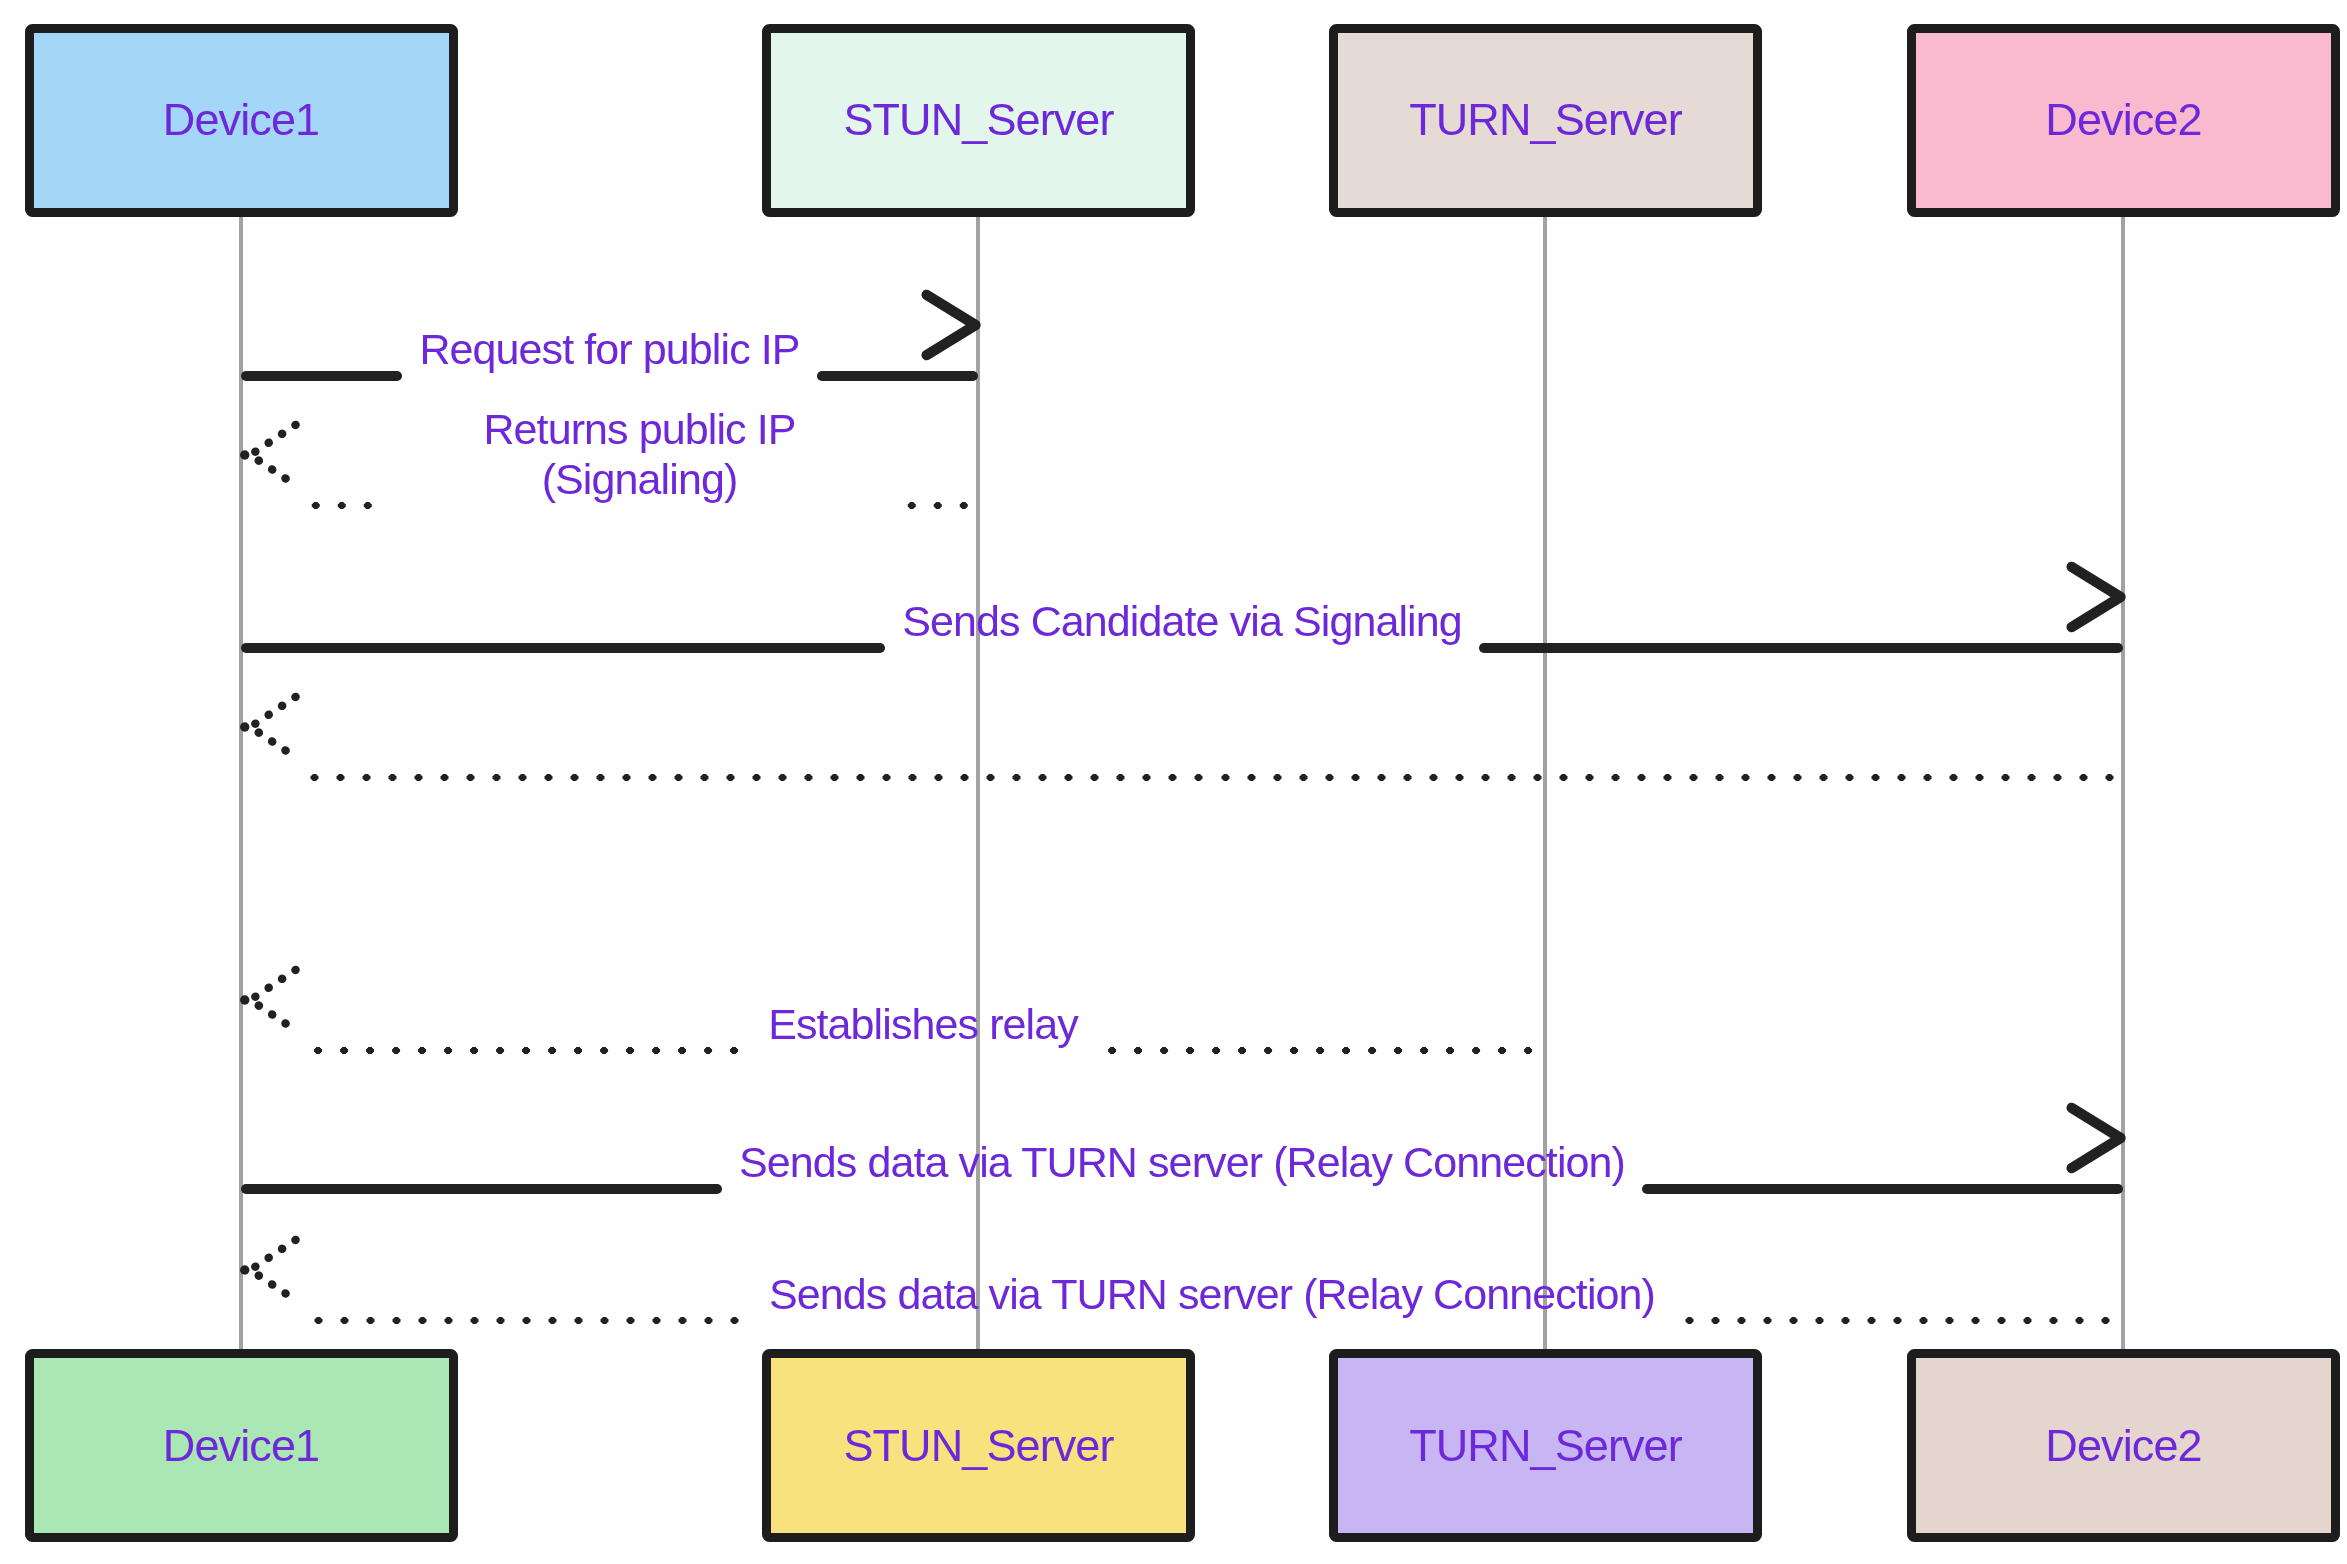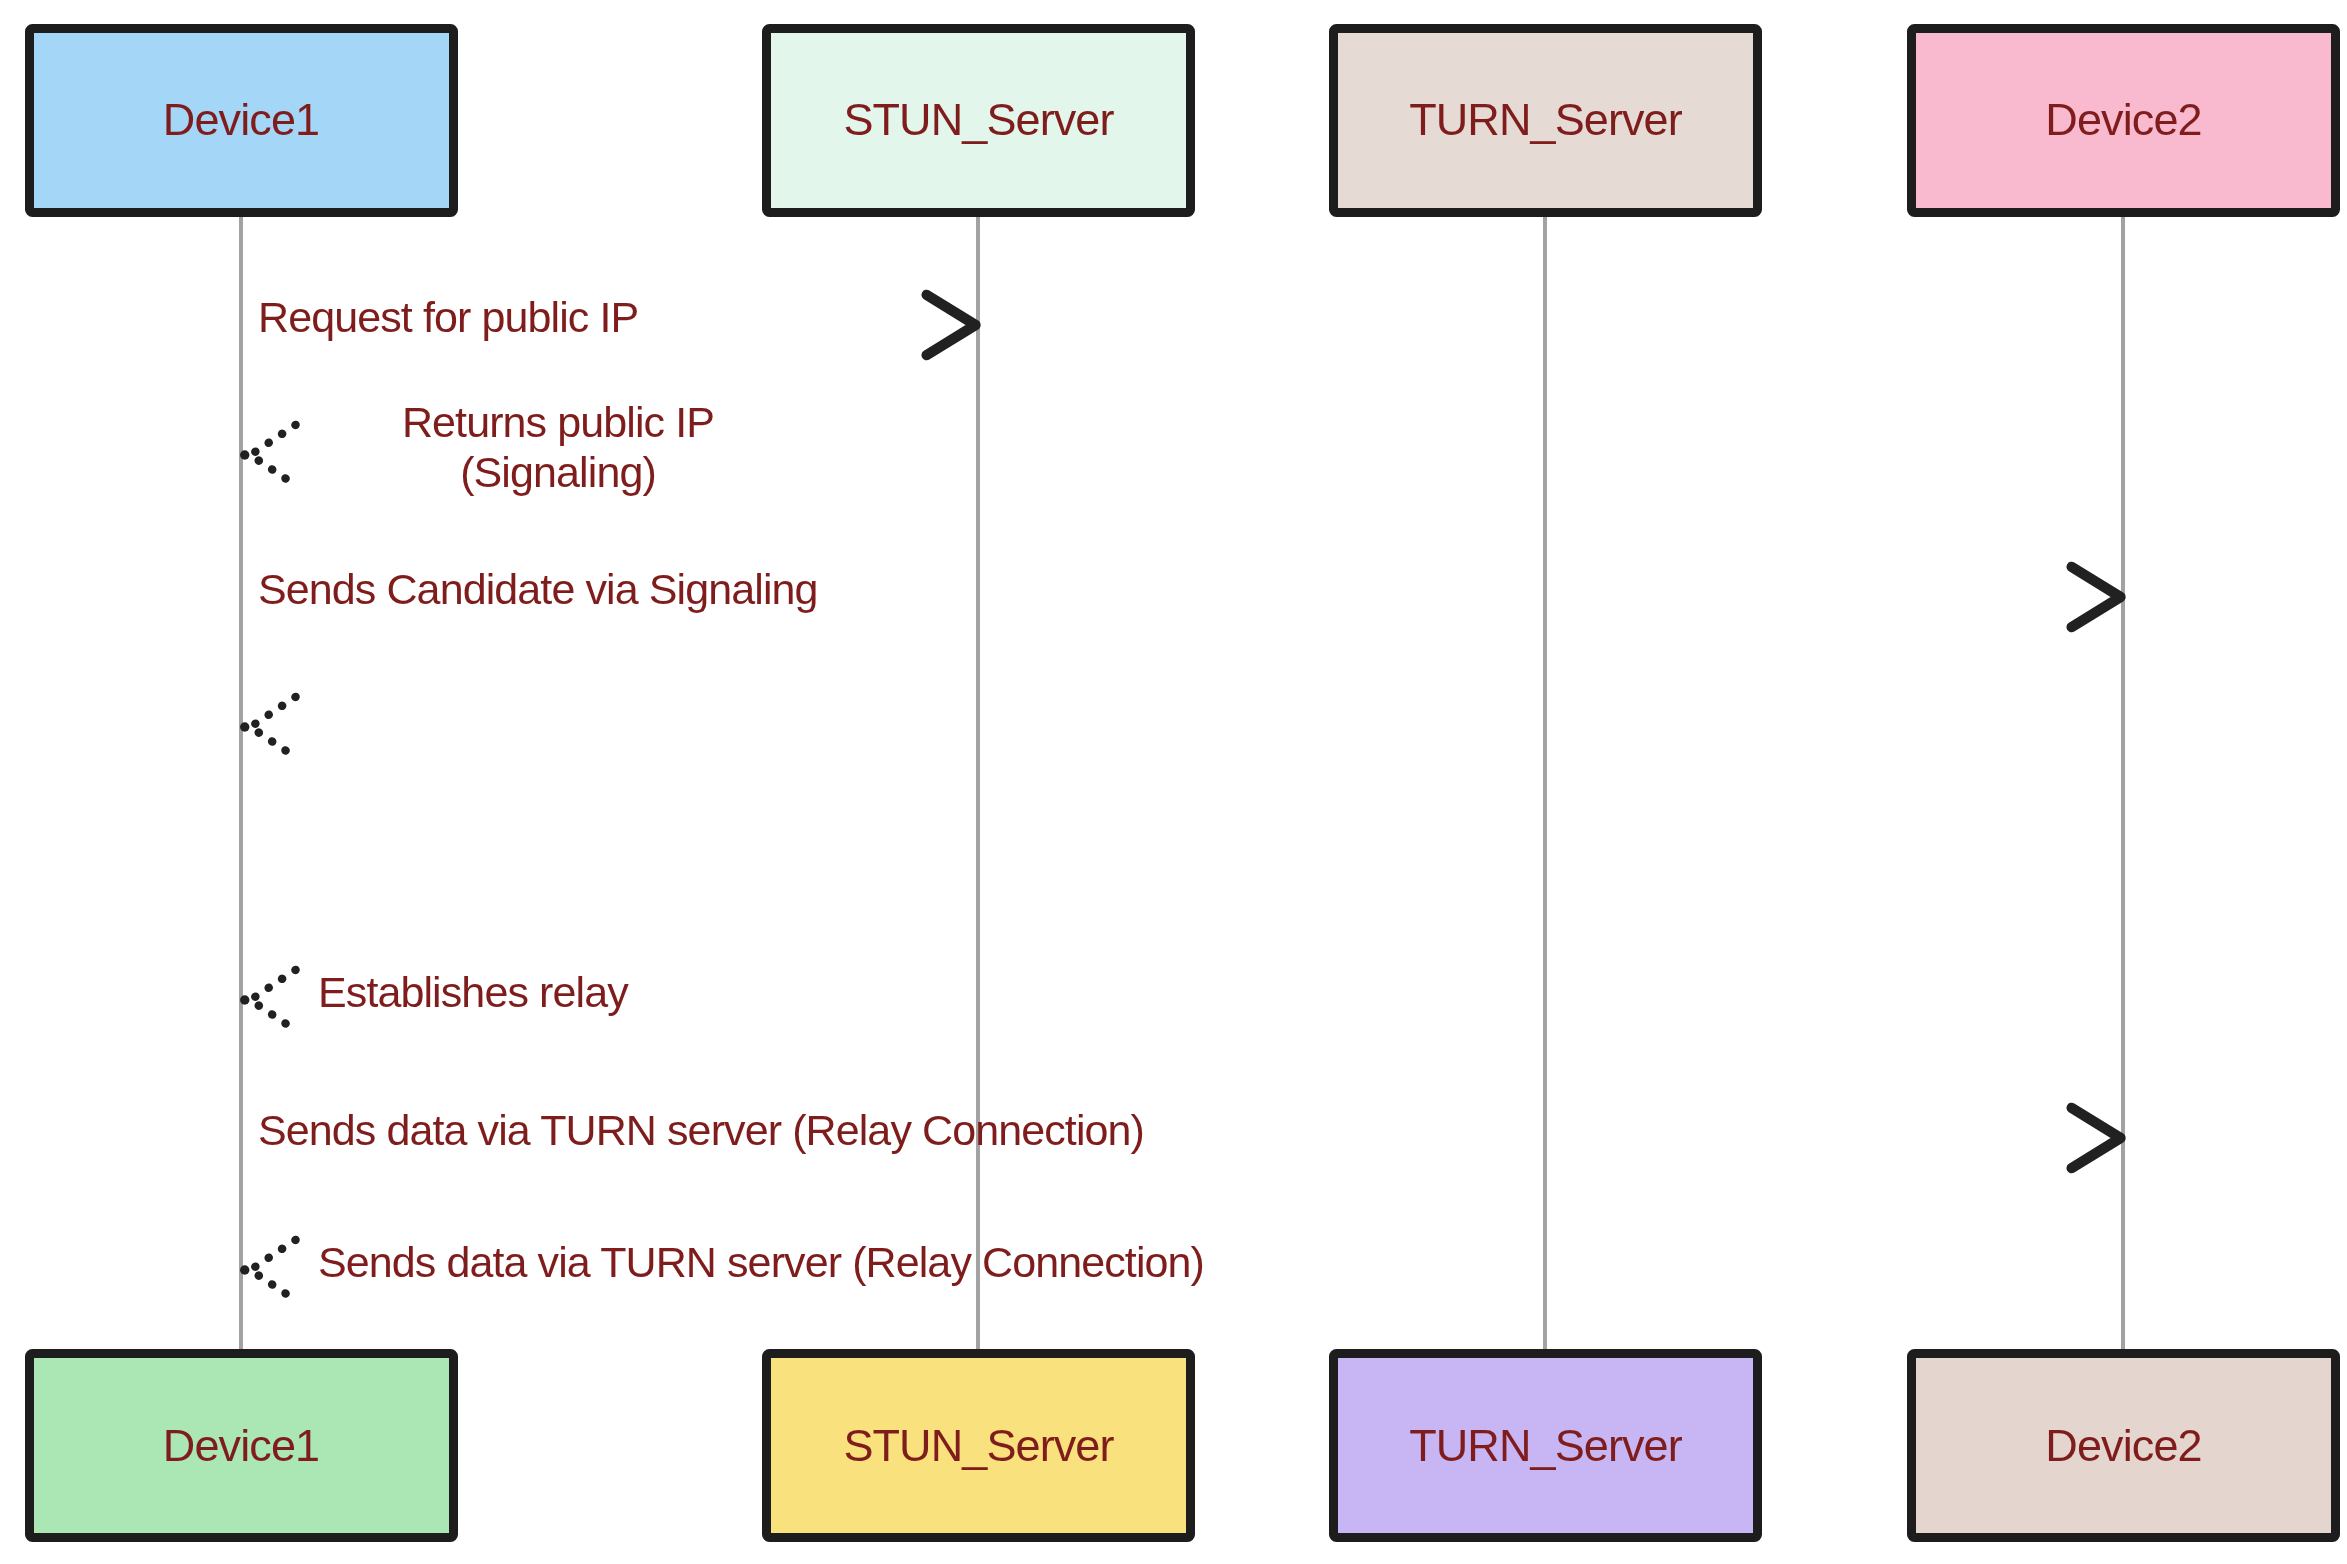--- a/index.html
+++ b/index.html
@@ -3,21 +3,21 @@
 <meta charset="utf-8">
 <style>
   html, body { margin: 0; padding: 0; background: #ffffff; }
   .stage {
     position: relative;
     width: 2347px;
     height: 1565px;
     background: #ffffff;
     overflow: hidden;
     font-family: "Liberation Sans", sans-serif;
-    color: #7f1d1d;
+    color: #6d28d9;
   }
   
   .actor {
     position: absolute;
     width: 433px;
     height: 193px;
     box-sizing: border-box;
     border: 9.4px solid #1d1d1d;
     border-radius: 7.5px;
     display: flex;
@@ -35,23 +35,22 @@
     top: 215px;
     height: 1136px;
     width: 3.8px;
     background: #a2a2a2;
   }
   
   .msg {
     position: absolute;
     height: 113px;
     display: flex;
-    align-items: flex-start;
+    align-items: flex-end;
     box-sizing: border-box;
-    flex-direction: column;
   }
   .msg .seg {
     flex: 1 1 0;
     height: 10.4px;
     background: #212121;
     border-radius: 5.6px;
   }
   .msg.dotted { padding-left: 60px; }
   .msg.dotted .seg {
     background: none;

